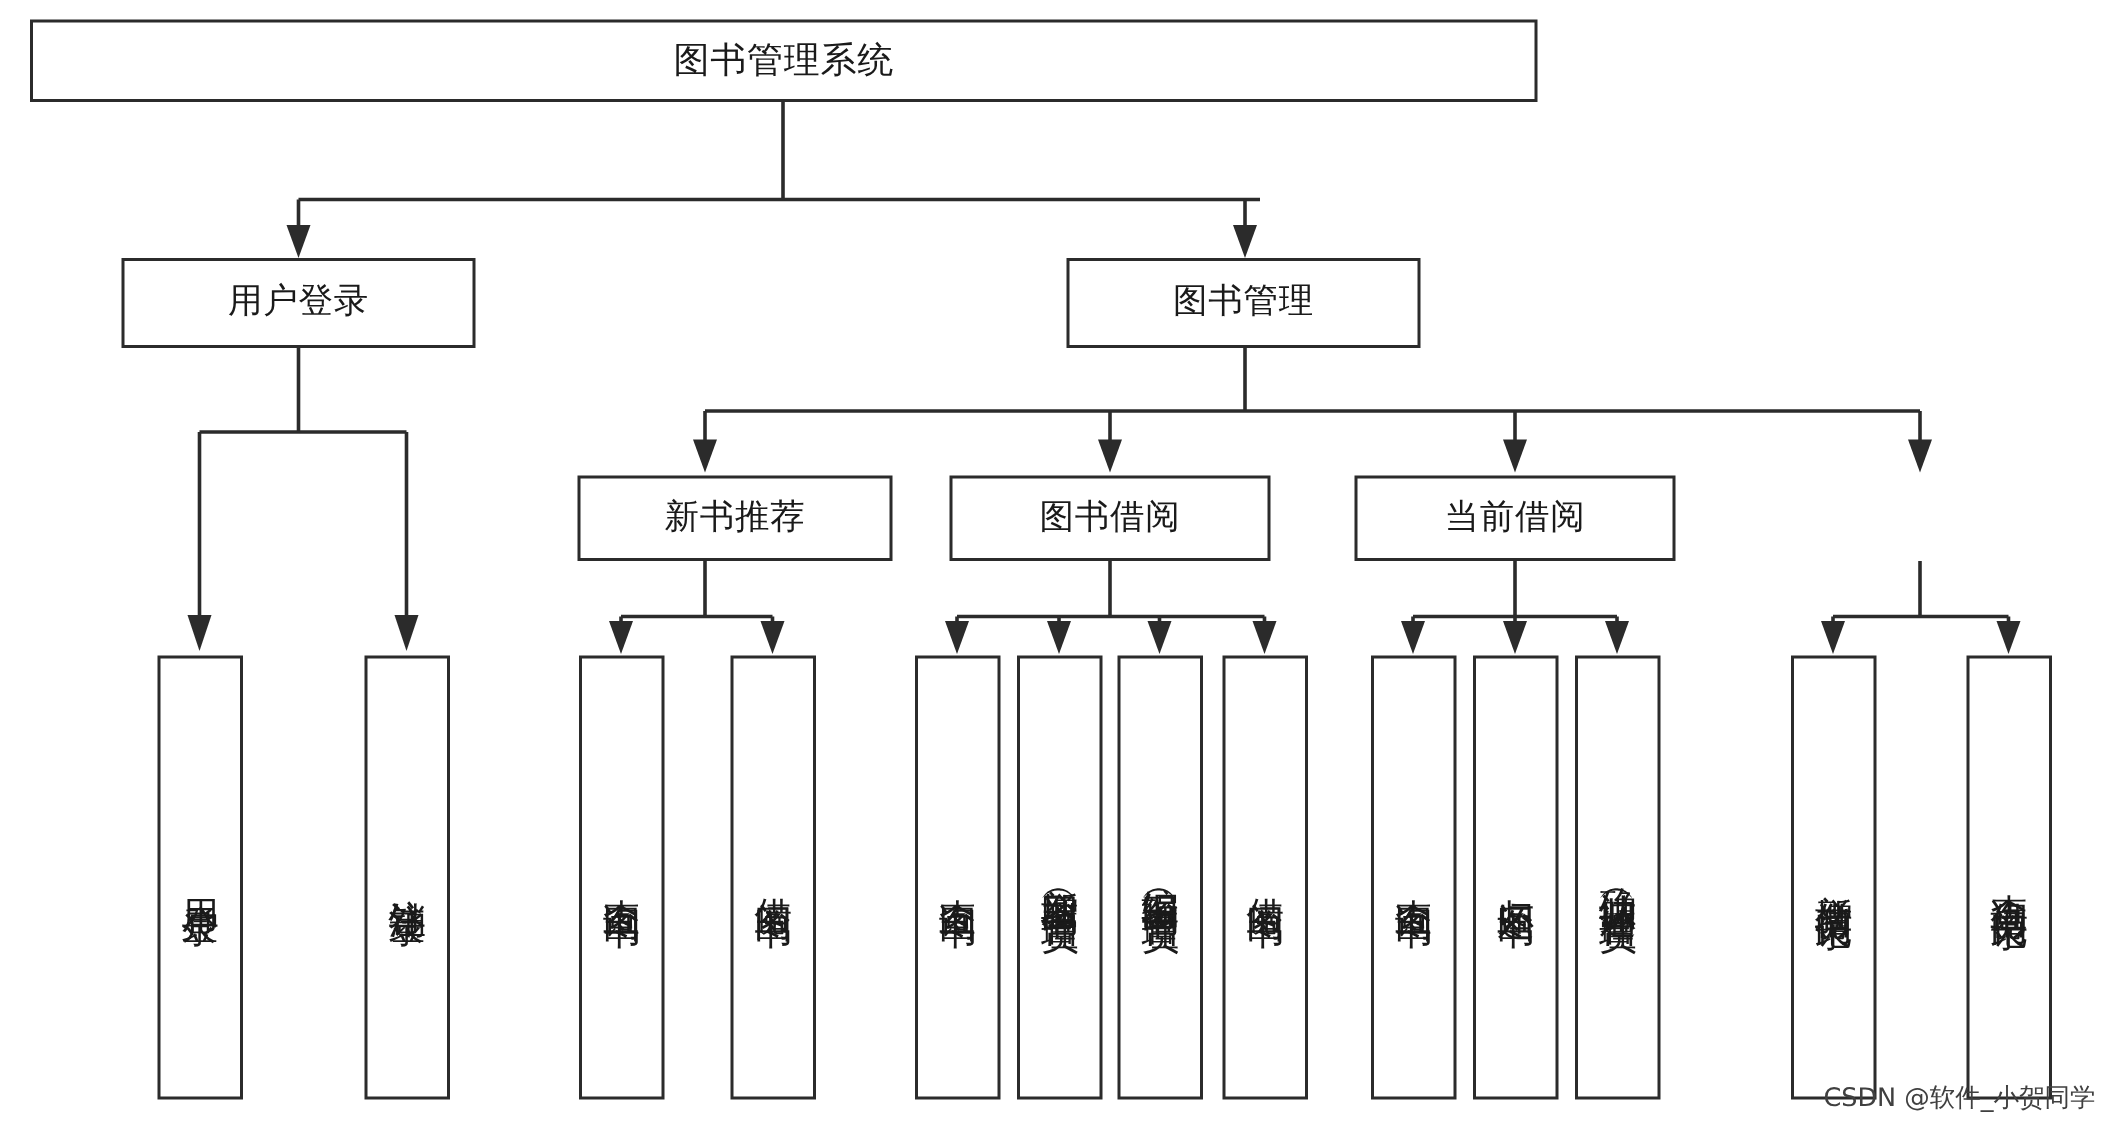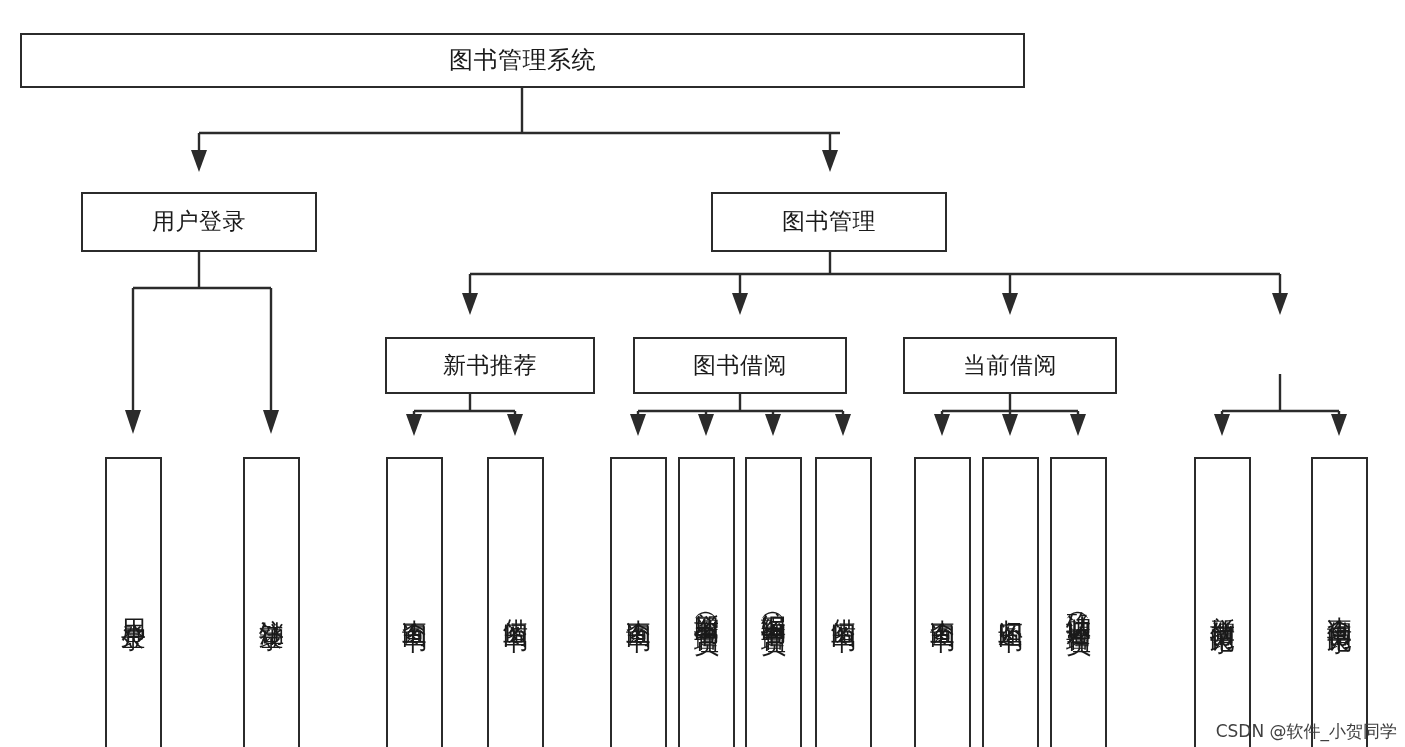--- a/index.html
+++ b/index.html
@@ -19,21 +19,20 @@
   }
   .node {
     position: absolute;
     box-sizing: border-box;
     background: #ffffff;
     border: 2px solid #2b2b2b;
     display: flex;
     align-items: center;
     justify-content: center;
     color: #1a1a1a;
-    margin-top: 20px;
   }
   .node .label {
     display: block;
     text-align: center;
     line-height: 1.1;
     letter-spacing: 0.5px;
   }
   
   .node.horiz .label {
     font-size: 23px;

